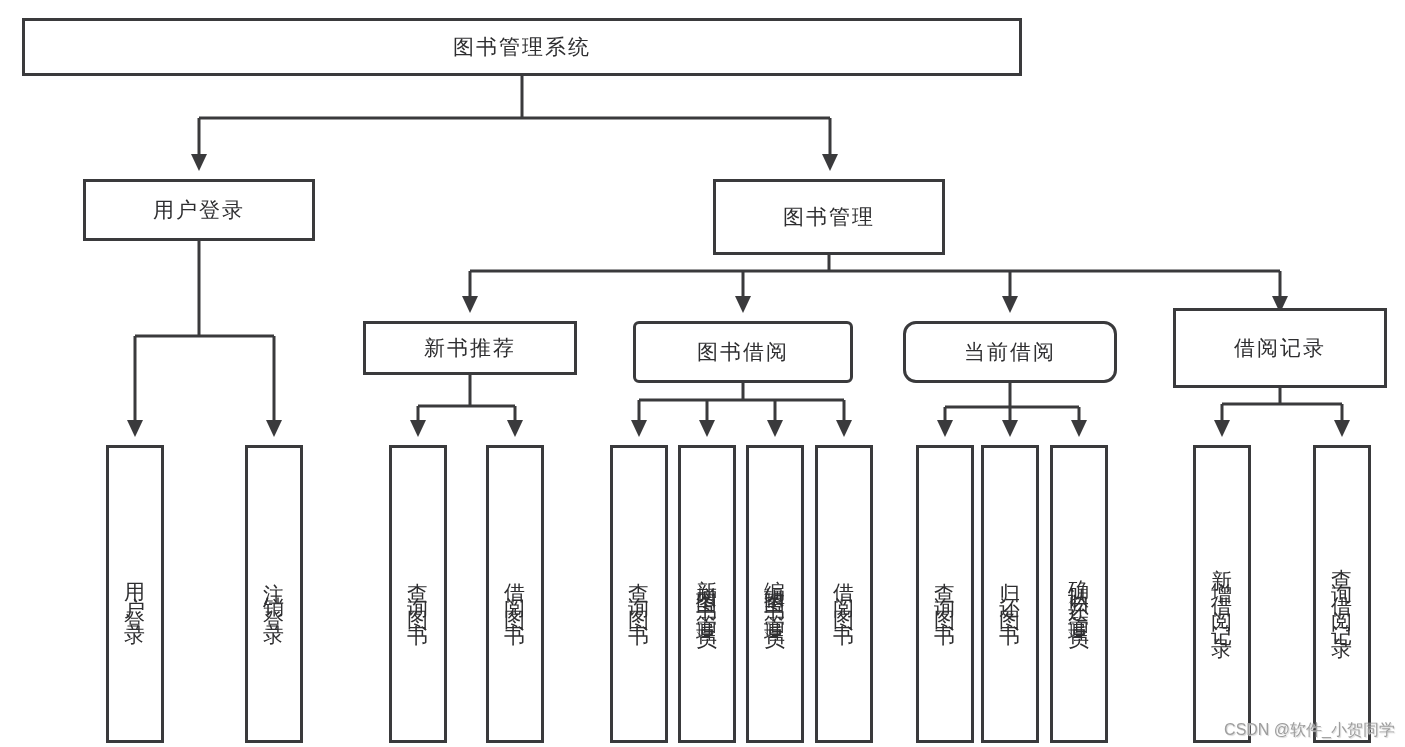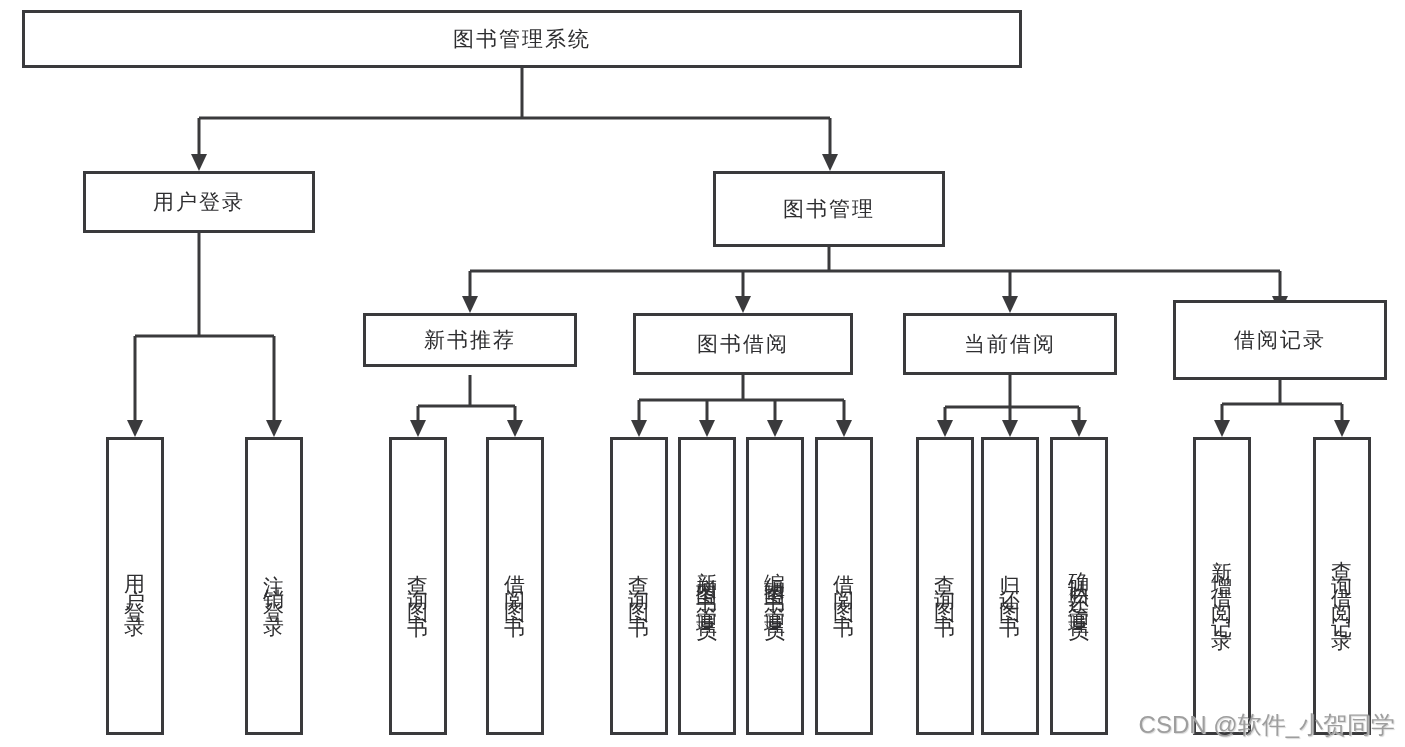--- a/index.html
+++ b/index.html
@@ -14,20 +14,21 @@
   .wires path{stroke:#3a3a3c;stroke-width:3;fill:none;}
   .wires polygon{fill:#3a3a3c;stroke:none;}
   .box{
     position:absolute;
     box-sizing:border-box;
     border:3px solid #3a3a3c;
     background:#ffffff;
     display:flex;
     align-items:center;
     justify-content:center;
+    margin-top:8px;
   }
   .box.h .lbl{
     font-size:21px;
     letter-spacing:2px;
     color:#2e2e30;
     white-space:nowrap;
   }
   .box.v .vlbl{
     writing-mode:vertical-rl;
     font-size:21px;
@@ -35,21 +36,21 @@
     color:#2e2e30;
     line-height:1;
   }
   .box.v .vlbl.long{
     letter-spacing:7px;
   }
   .watermark{
     position:absolute;
     right:10px;
     bottom:6px;
-    font-size:24px;
+    font-size:16px;
     color:#9e9e9e;
     text-shadow:1px 1px 1px #d8d8d8;
     white-space:nowrap;
   }
 </style>
 </head>
 <body>
 
 <div class="canvas">
 
@@ -93,24 +94,24 @@
   <div class="box h" style="left:83px;top:171px;width:232px;height:62px;">
     <span class="lbl">用户登录</span>
   </div>
   <div class="box h" style="left:713px;top:171px;width:232px;height:76px;">
     <span class="lbl">图书管理</span>
   </div>
 
   <div class="box h" style="left:363px;top:313px;width:214px;height:54px;">
     <span class="lbl">新书推荐</span>
   </div>
-  <div class="box h" style="left:633px;top:313px;width:220px;height:62px;">
+  <div class="box h" style="left:633px;top:313px;width:220px;height:62px;border-radius:6px;">
     <span class="lbl">图书借阅</span>
   </div>
-  <div class="box h" style="left:903px;top:313px;width:214px;height:62px;">
+  <div class="box h" style="left:903px;top:313px;width:214px;height:62px;border-radius:13px;">
     <span class="lbl">当前借阅</span>
   </div>
   <div class="box h" style="left:1173px;top:300px;width:214px;height:80px;">
     <span class="lbl">借阅记录</span>
   </div>
 
   <div class="box v" style="left:106px;top:437px;width:58px;height:298px;">
     <span class="vlbl">用户登录</span>
   </div>
   <div class="box v" style="left:245px;top:437px;width:58px;height:298px;">

